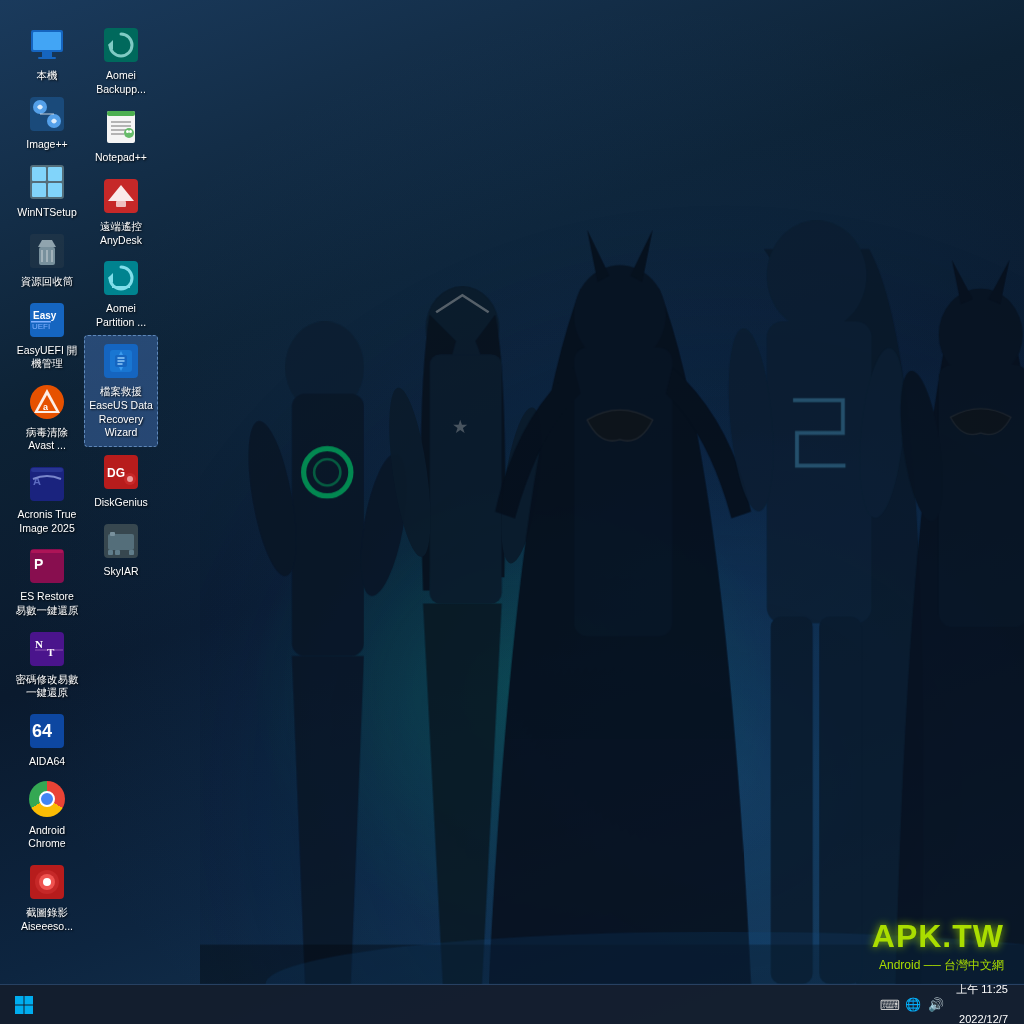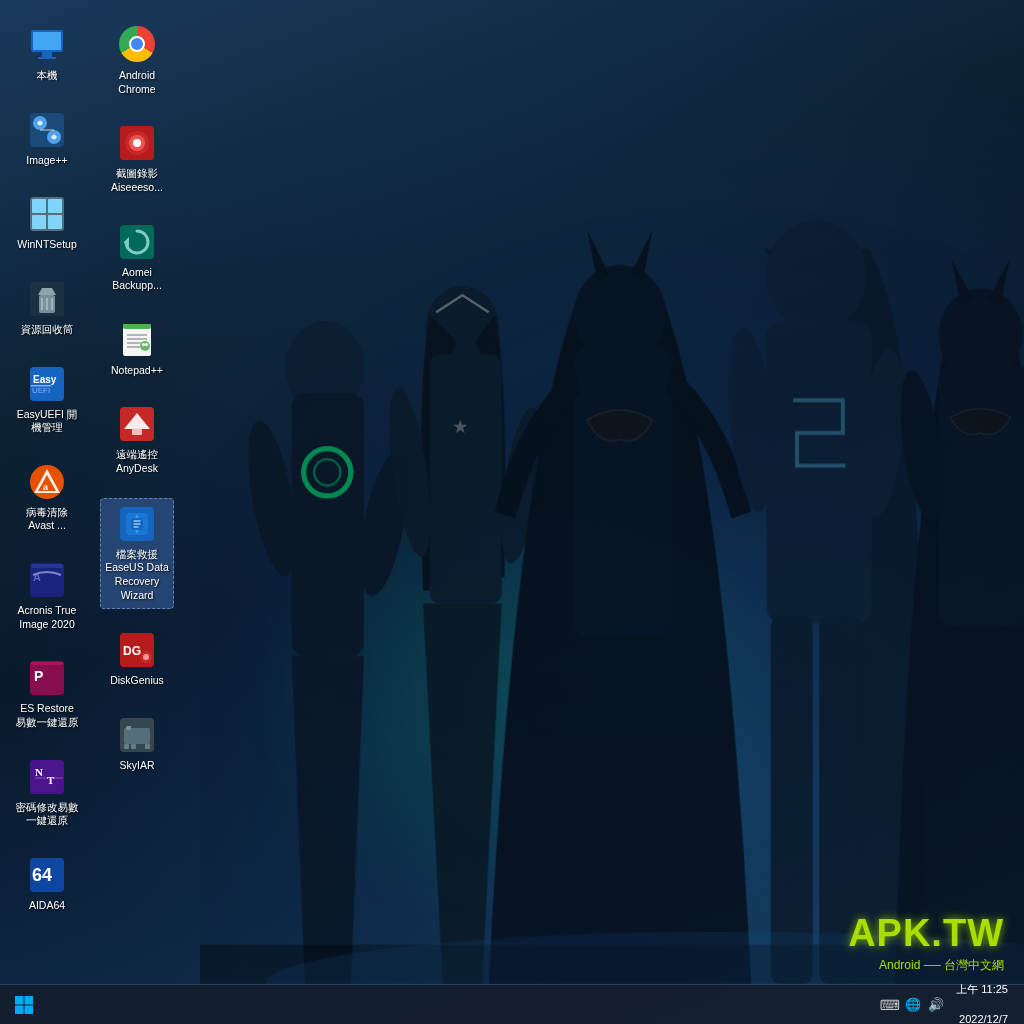--- a/index.html
+++ b/index.html
@@ -41,21 +41,21 @@
 
     
     .apk-watermark {
       position: absolute;
       bottom: 50px;
       right: 20px;
       z-index: 10;
       text-align: right;
     }
     .apk-brand {
-      font-size: 38px;
+      font-size: 32px;
       font-weight: 900;
       color: #aadd00;
       text-shadow: 0 0 8px #88bb00;
       letter-spacing: 1px;
       text-align: center;
     }
     .apk-brand span {
       color: #ffffff;
     }
     .apk-sub {
@@ -69,21 +69,21 @@
       position: absolute;
       top: 20px;
       left: 10px;
       width: 250px;
       bottom: 50px;
       z-index: 20;
       display: flex;
       flex-direction: column;
       flex-wrap: wrap;
       align-content: flex-start;
-      gap: 16px;
+      gap: 0;
     }
 
     .desktop-icon {
       display: flex;
       flex-direction: column;
       align-items: center;
       justify-content: flex-start;
       width: 74px;
       padding: 6px 4px;
       cursor: pointer;
@@ -413,21 +413,21 @@
 
     <div class="desktop-icon">
       <div class="icon-img">
         <svg width="38" height="38" viewBox="0 0 38 38">
           <rect x="2" y="2" width="34" height="34" rx="4" fill="#1a237e"></rect>
           <text x="5" y="20" font-size="11" fill="#5c6bc0" font-weight="bold" font-family="Arial">A</text>
           <rect x="3" y="3" width="32" height="4" rx="2" fill="#283593"></rect>
           <path d="M5,14 Q19,8 33,14" fill="none" stroke="#7986cb" stroke-width="2"></path>
         </svg>
       </div>
-      <span class="icon-label">Acronis True Image 2020</span>
+      <span class="icon-label">Acronis True Image 2025</span>
     </div>
 
     <div class="desktop-icon">
       <div class="icon-img">
         <svg width="38" height="38" viewBox="0 0 38 38">
           <rect x="2" y="2" width="34" height="34" rx="4" fill="#880e4f"></rect>
           <text x="6" y="22" font-size="14" fill="white" font-weight="bold" font-family="Arial">P</text>
           <rect x="3" y="3" width="32" height="3" rx="1" fill="#ad1457"></rect>
         </svg>
       </div>
@@ -510,20 +510,31 @@
       <div class="icon-img">
         <svg width="38" height="38" viewBox="0 0 38 38">
           <rect x="2" y="2" width="34" height="34" rx="4" fill="#c62828"></rect>
           <polygon points="19,8 32,24 6,24" fill="white" opacity="0.9"></polygon>
           <rect x="14" y="24" width="10" height="6" rx="1" fill="white" opacity="0.7"></rect>
         </svg>
       </div>
       <span class="icon-label">遠端遙控 AnyDesk</span>
     </div>
 
+    <div class="desktop-icon">
+      <div class="icon-img">
+        <svg width="38" height="38" viewBox="0 0 38 38">
+          <rect x="2" y="2" width="34" height="34" rx="4" fill="#00838f"></rect>
+          <path d="M19,8 A11,11 0 1,1 8,19" fill="none" stroke="#80deea" stroke-width="3" stroke-linecap="round"></path>
+          <polygon points="6,19 11,14 11,24" fill="#80deea"></polygon>
+          <line x1="10" y1="28" x2="28" y2="28" stroke="#80deea" stroke-width="2"></line>
+        </svg>
+      </div>
+      <span class="icon-label">Aomei Partition ...</span>
+    </div>
 
 
     <div class="desktop-icon selected">
       <div class="icon-img">
         <svg width="38" height="38" viewBox="0 0 38 38">
           <rect x="2" y="2" width="34" height="34" rx="4" fill="#1565c0"></rect>
           <rect x="8" y="8" width="22" height="22" rx="3" fill="#1976d2"></rect>
           <path d="M19,9 L24,19 L19,29 L14,19Z" fill="#42a5f5" opacity="0.8"></path>
           <rect x="13" y="13" width="12" height="12" rx="2" fill="#1565c0"></rect>
           <path d="M16,16 L22,16 M16,19 L22,19 M16,22 L20,22" stroke="#90caf9" stroke-width="1.5" stroke-linecap="round"></path>

